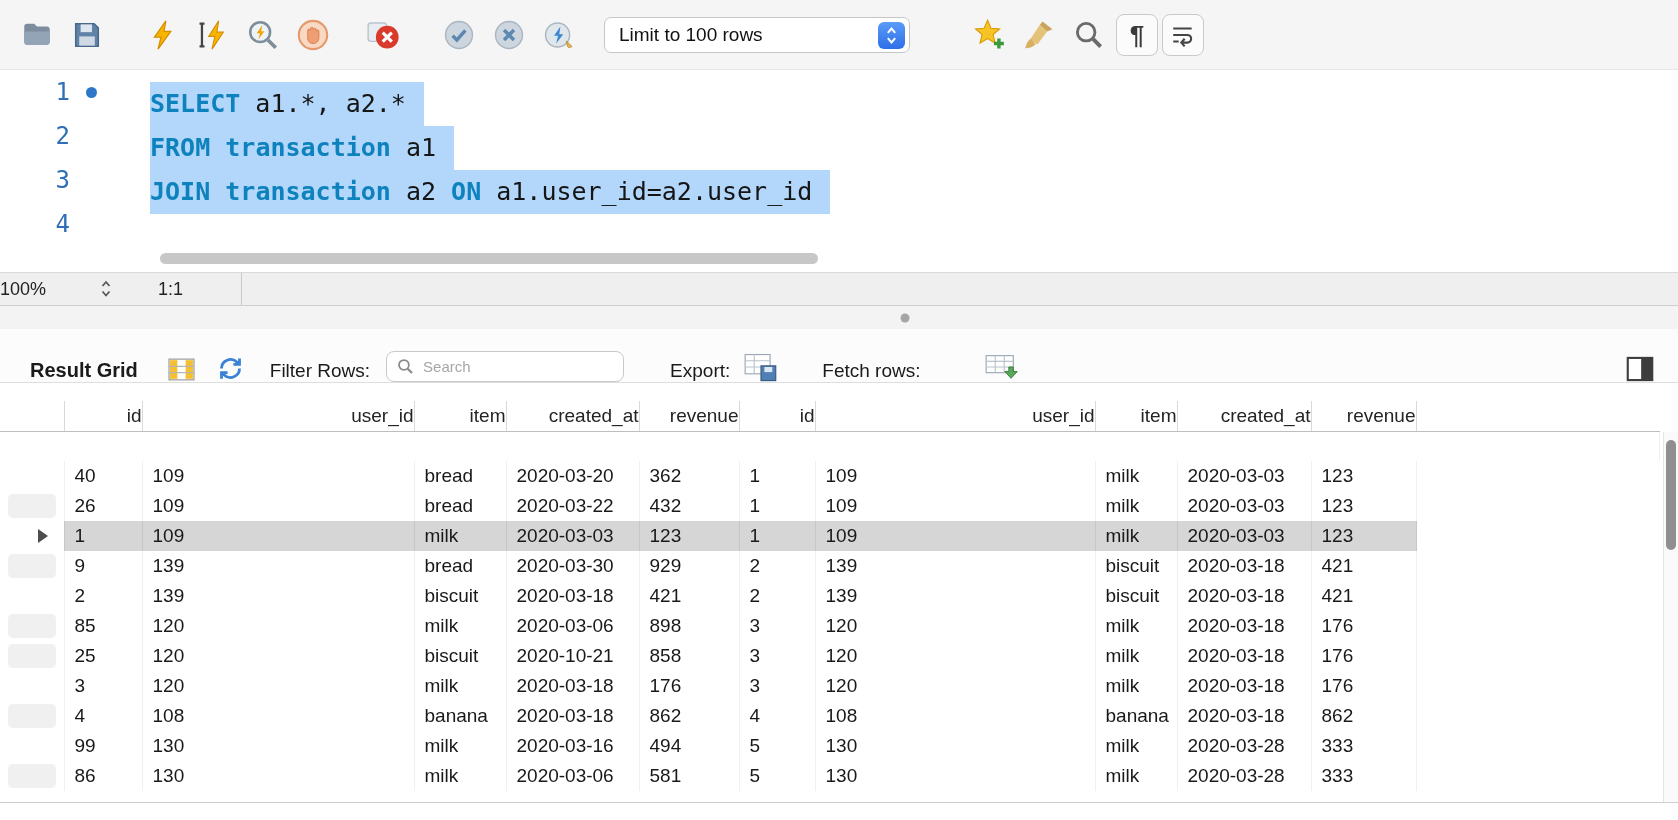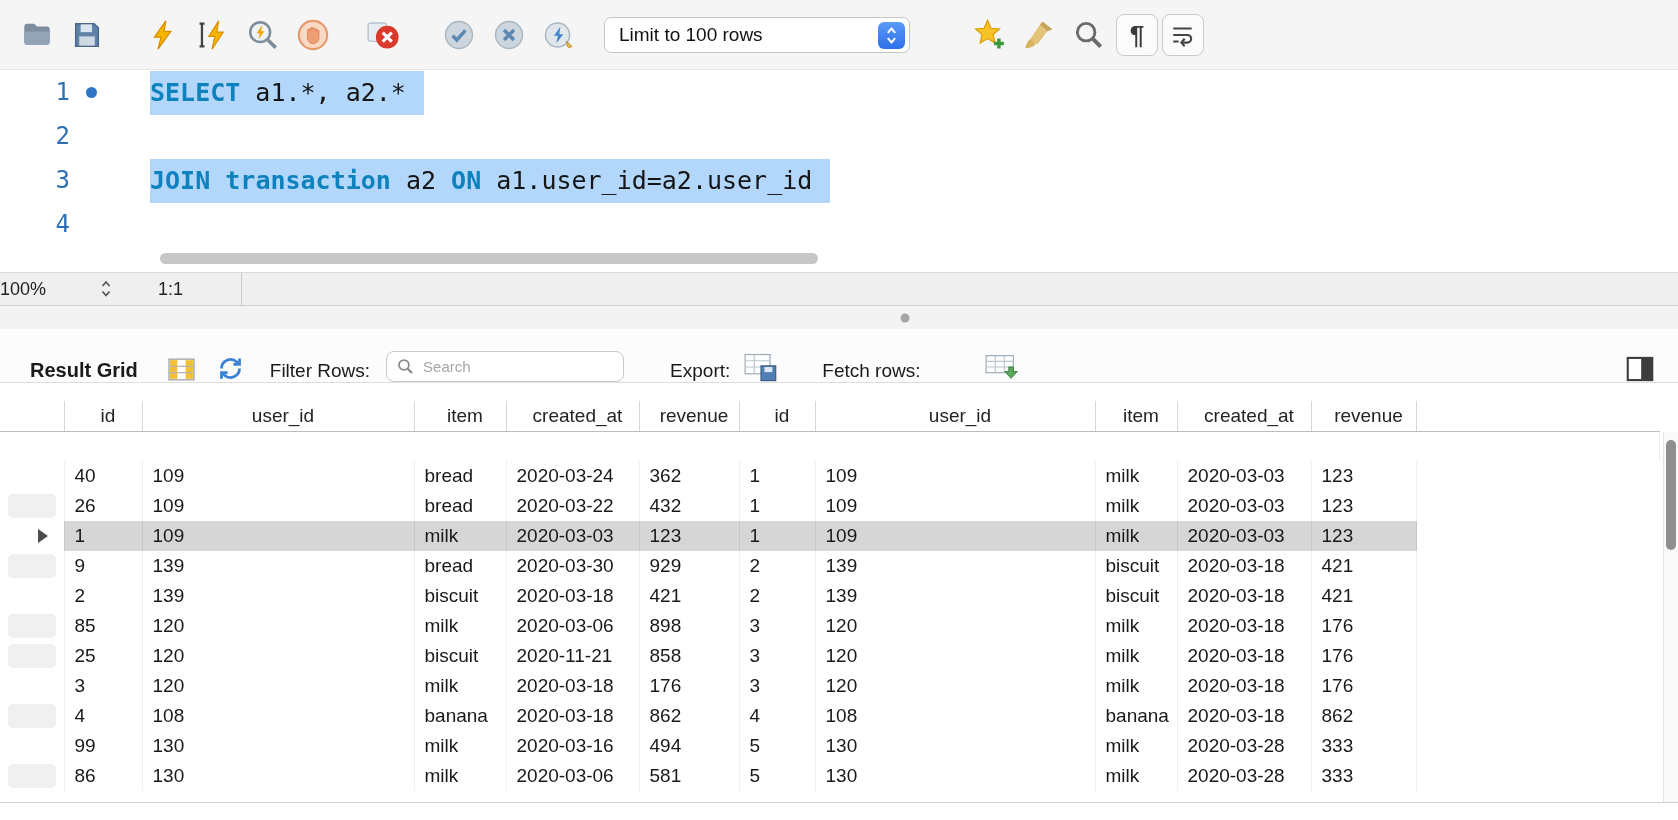--- a/index.html
+++ b/index.html
@@ -26,21 +26,21 @@
   .grp-right { margin-left:50px; }
 
   
   .editor { position:relative; height:202px; background:#fff;
             font-family:"DejaVu Sans Mono", monospace; }
   .editor-line { position:relative; height:44px; }
   .line-number { position:absolute; left:0; top:0; width:70px; text-align:right;
                  font-size:24px; line-height:44px; color:var(--line-number,#2f6fb5); }
   .statement-marker { position:absolute; left:86px; top:17px; width:11px; height:11px;
                       border-radius:50%; background:#2e77c8; }
-  .line-text { position:absolute; left:150px; top:1px; font-size:25px; line-height:44px; white-space:pre; }
+  .line-text { position:absolute; left:150px; top:12px; font-size:25px; line-height:44px; white-space:pre; }
   .line-sel { display:inline-block; line-height:44px; }
   .line-sel.is-selected { background:var(--selection,#b3d6fb); padding-right:18px; }
   .kw { color:var(--keyword,#0e82bd); font-weight:bold; }
   .tx { color:#151515; }
   .hscroll { position:absolute; left:160px; bottom:8px; width:658px; height:11px;
              background:#c7c7c7; border-radius:6px; }
 
   
   .statusbar { height:34px; background:#efefef; border-top:1px solid #dadada; border-bottom:1px solid #cfcfcf;
                display:flex; align-items:center; font-size:18px; color:#222; }
@@ -68,21 +68,21 @@
   .searchbox input { border:none; outline:none; width:180px; margin-left:8px; font-size:15px;
                      color:#333; background:transparent; font-family:"Liberation Sans",sans-serif; }
   .searchbox input::placeholder { color:#a6a6a6; }
   .lbl-export { margin-left:46px; } .i-export { margin-left:14px; }
   .lbl-fetch { margin-left:44px; } .i-fetch { margin-left:64px; }
   .i-panel { margin-left:auto; margin-right:24px; }
 
   
   .grid-area { position:relative; height:419px; background:#fff; padding-top:18px; overflow:hidden; }
   table.grid { table-layout:fixed; width:1660px; border-collapse:collapse; }
-  table.grid thead th { height:30px; font-weight:normal; text-align:center; padding:0 0 0 10px;
+  table.grid thead th { height:30px; font-weight:normal; text-align:right; padding:0 0 0 10px;
                         font-size:19px; color:#242424; border-bottom:1px solid #bdbdbd;
                         border-right:1px solid #d9d9d9; white-space:nowrap; overflow:hidden; }
   table.grid thead th.filler { border-right:none; }
   tr.spacer td { height:20px; background:#fff; border:none; }
   table.grid tbody td { height:30px; padding:0 0 0 10px; font-size:19px; color:#191919;
                         border-right:1px solid #f0f0f0; white-space:nowrap; overflow:hidden; }
   table.grid tbody td.filler { border-right:none; }
   table.grid tbody td.gutter { padding:0; }
   tr.grid-row.selected td { background:var(--selected-row,#d6d6d6); border-right-color:#c6c6c6; }
   tr.grid-row.selected td.filler, tr.grid-row.selected td.gutter { background:#fff; }
@@ -212,20 +212,21 @@
 
   <div class="editor">
     <div>
         <div class="editor-line">
           <div class="line-number">1</div>
           <span class="statement-marker"></span>
           <div class="line-text"><span class="line-sel is-selected"><span class="kw">SELECT</span><span class="tx"> a1.*, a2.*</span></span></div>
         </div>
         <div class="editor-line">
           <div class="line-number">2</div>
+          <div class="line-text"><span class="line-sel is-selected"><span class="kw">FROM</span><span class="tx"> </span><span class="kw">transaction</span><span class="tx"> a1</span></span></div>
         </div>
         <div class="editor-line">
           <div class="line-number">3</div>
           <div class="line-text"><span class="line-sel is-selected"><span class="kw">JOIN</span><span class="tx"> </span><span class="kw">transaction</span><span class="tx"> a2 </span><span class="kw">ON</span><span class="tx"> a1.user_id=a2.user_id</span></span></div>
         </div>
         <div class="editor-line">
           <div class="line-number">4</div>
           <div class="line-text"><span class="line-sel"></span></div>
         </div>
       </div>
@@ -335,21 +336,21 @@
           <tr class="spacer">
             <td colspan="12"></td>
           </tr>
           <tr class="grid-row">
             <td class="gutter">
               <div class="gpill"></div>
             </td>
             <td>40</td>
             <td>109</td>
             <td>bread</td>
-            <td>2020-03-24</td>
+            <td>2020-03-20</td>
             <td>362</td>
             <td>1</td>
             <td>109</td>
             <td>milk</td>
             <td>2020-03-03</td>
             <td>123</td>
             <td class="filler"></td>
           </tr>
           <tr class="grid-row">
             <td class="gutter">
@@ -433,21 +434,21 @@
             <td>176</td>
             <td class="filler"></td>
           </tr>
           <tr class="grid-row">
             <td class="gutter">
               <div class="gpill shade"></div>
             </td>
             <td>25</td>
             <td>120</td>
             <td>biscuit</td>
-            <td>2020-11-21</td>
+            <td>2020-10-21</td>
             <td>858</td>
             <td>3</td>
             <td>120</td>
             <td>milk</td>
             <td>2020-03-18</td>
             <td>176</td>
             <td class="filler"></td>
           </tr>
           <tr class="grid-row">
             <td class="gutter">

